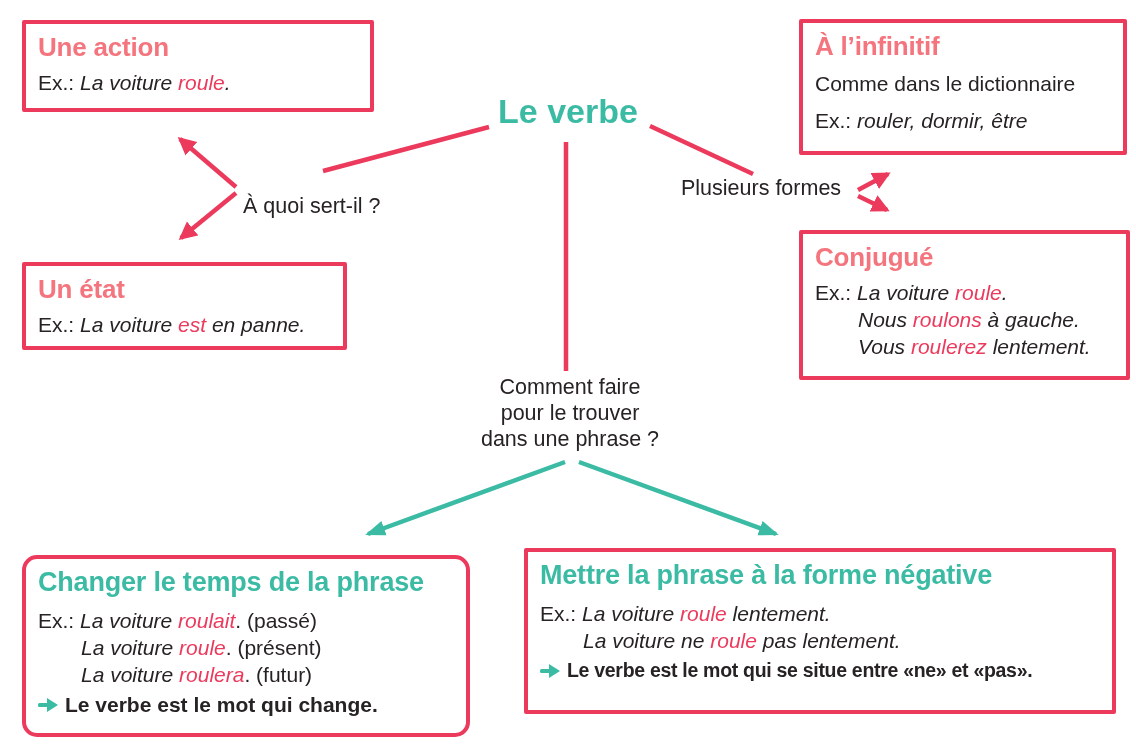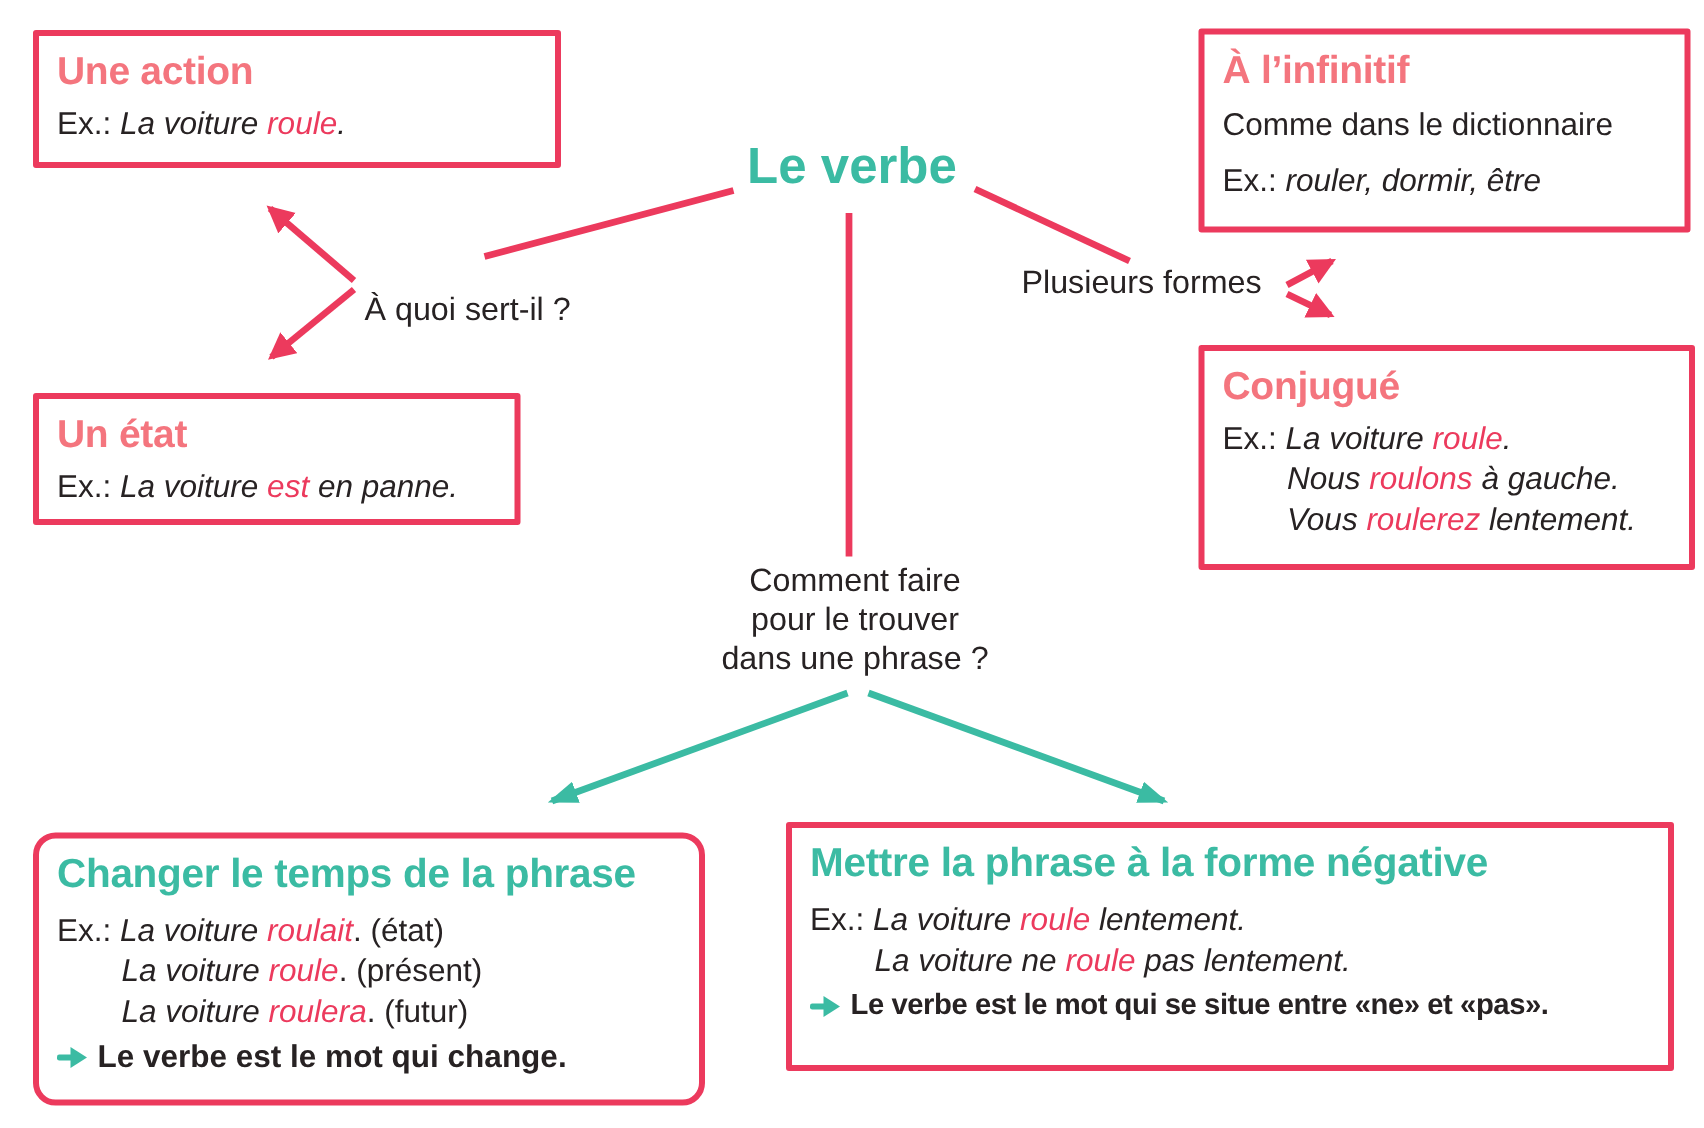--- a/index.html
+++ b/index.html
@@ -87,21 +87,21 @@
 
   <div class="rbox" style="left:799px;top:230px;width:331px;height:150px;">
     <div class="btitle pink">Conjugué</div>
     <div class="bline"><span class="up">Ex.: </span><span class="it">La voiture </span><span class="itred">roule</span><span class="it">.</span></div>
     <div class="bline cont"><span class="it">Nous </span><span class="itred">roulons</span><span class="it"> à gauche.</span></div>
     <div class="bline cont"><span class="it">Vous </span><span class="itred">roulerez</span><span class="it"> lentement.</span></div>
   </div>
 
   <div class="rbox" style="left:22px;top:555px;width:448px;height:182px;border-radius:15px;">
     <div class="btitle teal">Changer le temps de la phrase</div>
-    <div class="bline" style="margin-top:9px;"><span class="up">Ex.: </span><span class="it">La voiture </span><span class="itred">roulait</span><span class="up">. </span><span class="up">(état)</span></div>
+    <div class="bline" style="margin-top:9px;"><span class="up">Ex.: </span><span class="it">La voiture </span><span class="itred">roulait</span><span class="up">. </span><span class="up">(passé)</span></div>
     <div class="bline cont"><span class="it">La voiture </span><span class="itred">roule</span><span class="up">. </span><span class="up">(présent)</span></div>
     <div class="bline cont"><span class="it">La voiture </span><span class="itred">roulera</span><span class="up">. </span><span class="up">(futur)</span></div>
     <div class="concl">
       <svg class="bullet" width="20" height="14" viewBox="0 0 20 14">
           <rect x="0" y="5" width="11" height="4" rx="1.5"></rect>
           <path d="M9,0 L20,7 L9,14 z"></path>
         </svg>
       <span class="concl-text">Le verbe est le mot qui change.</span>
     </div>
   </div>

